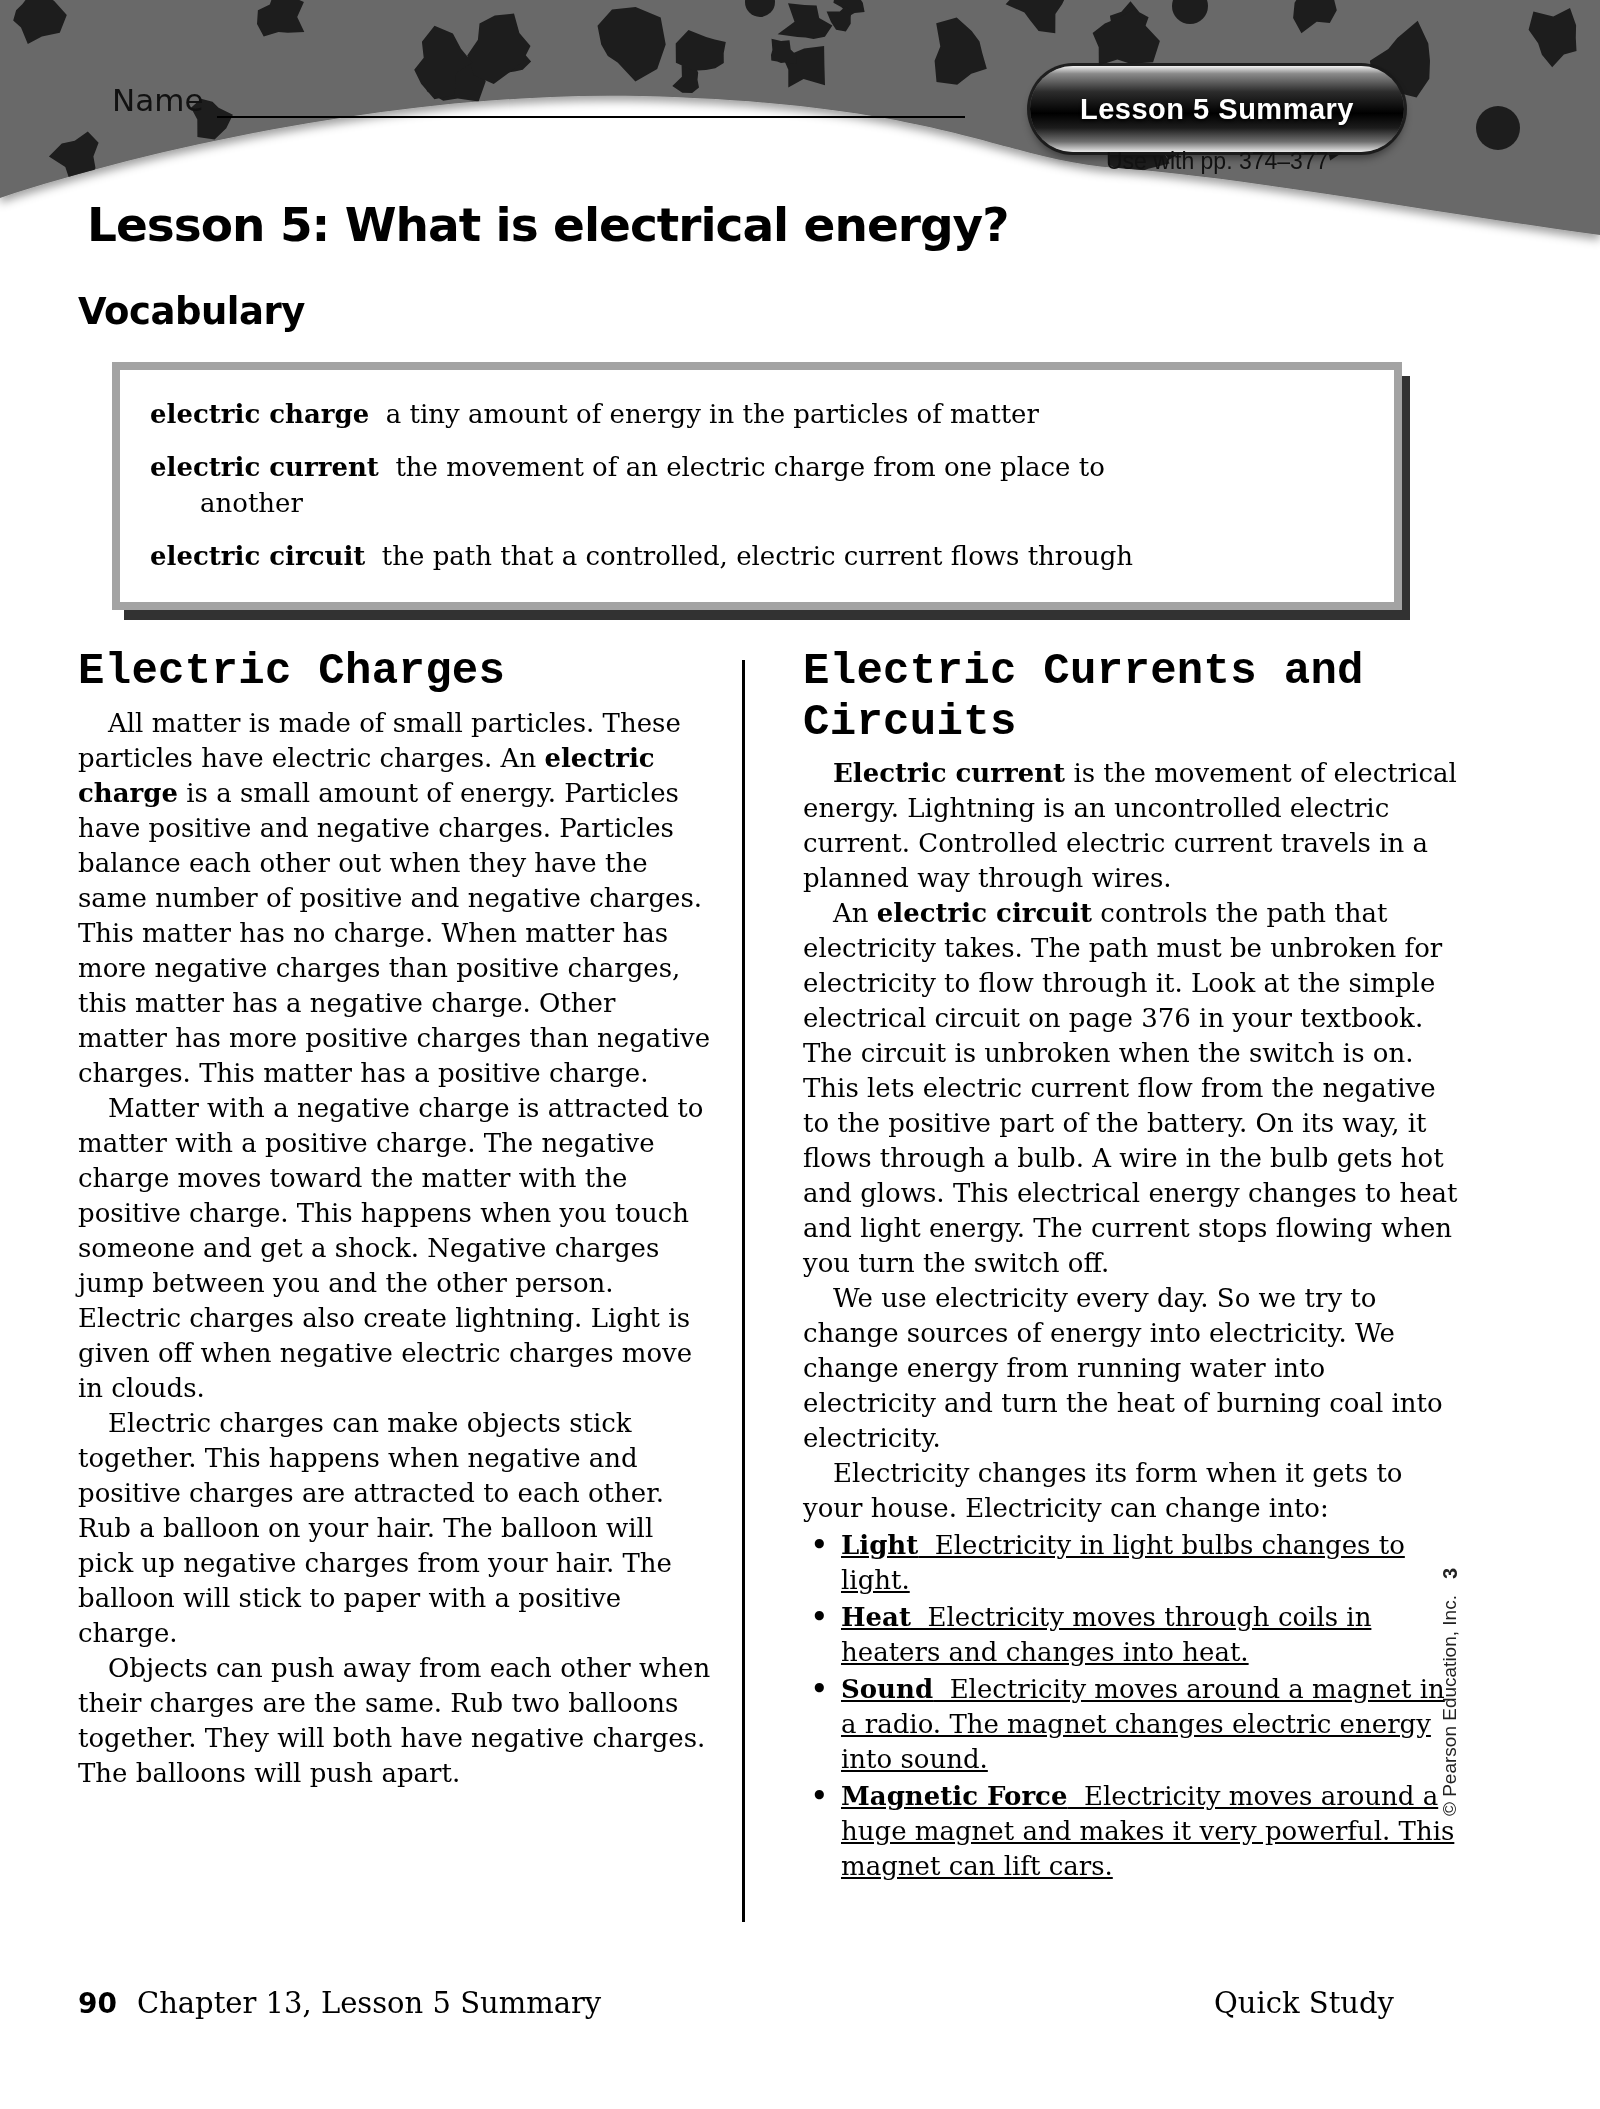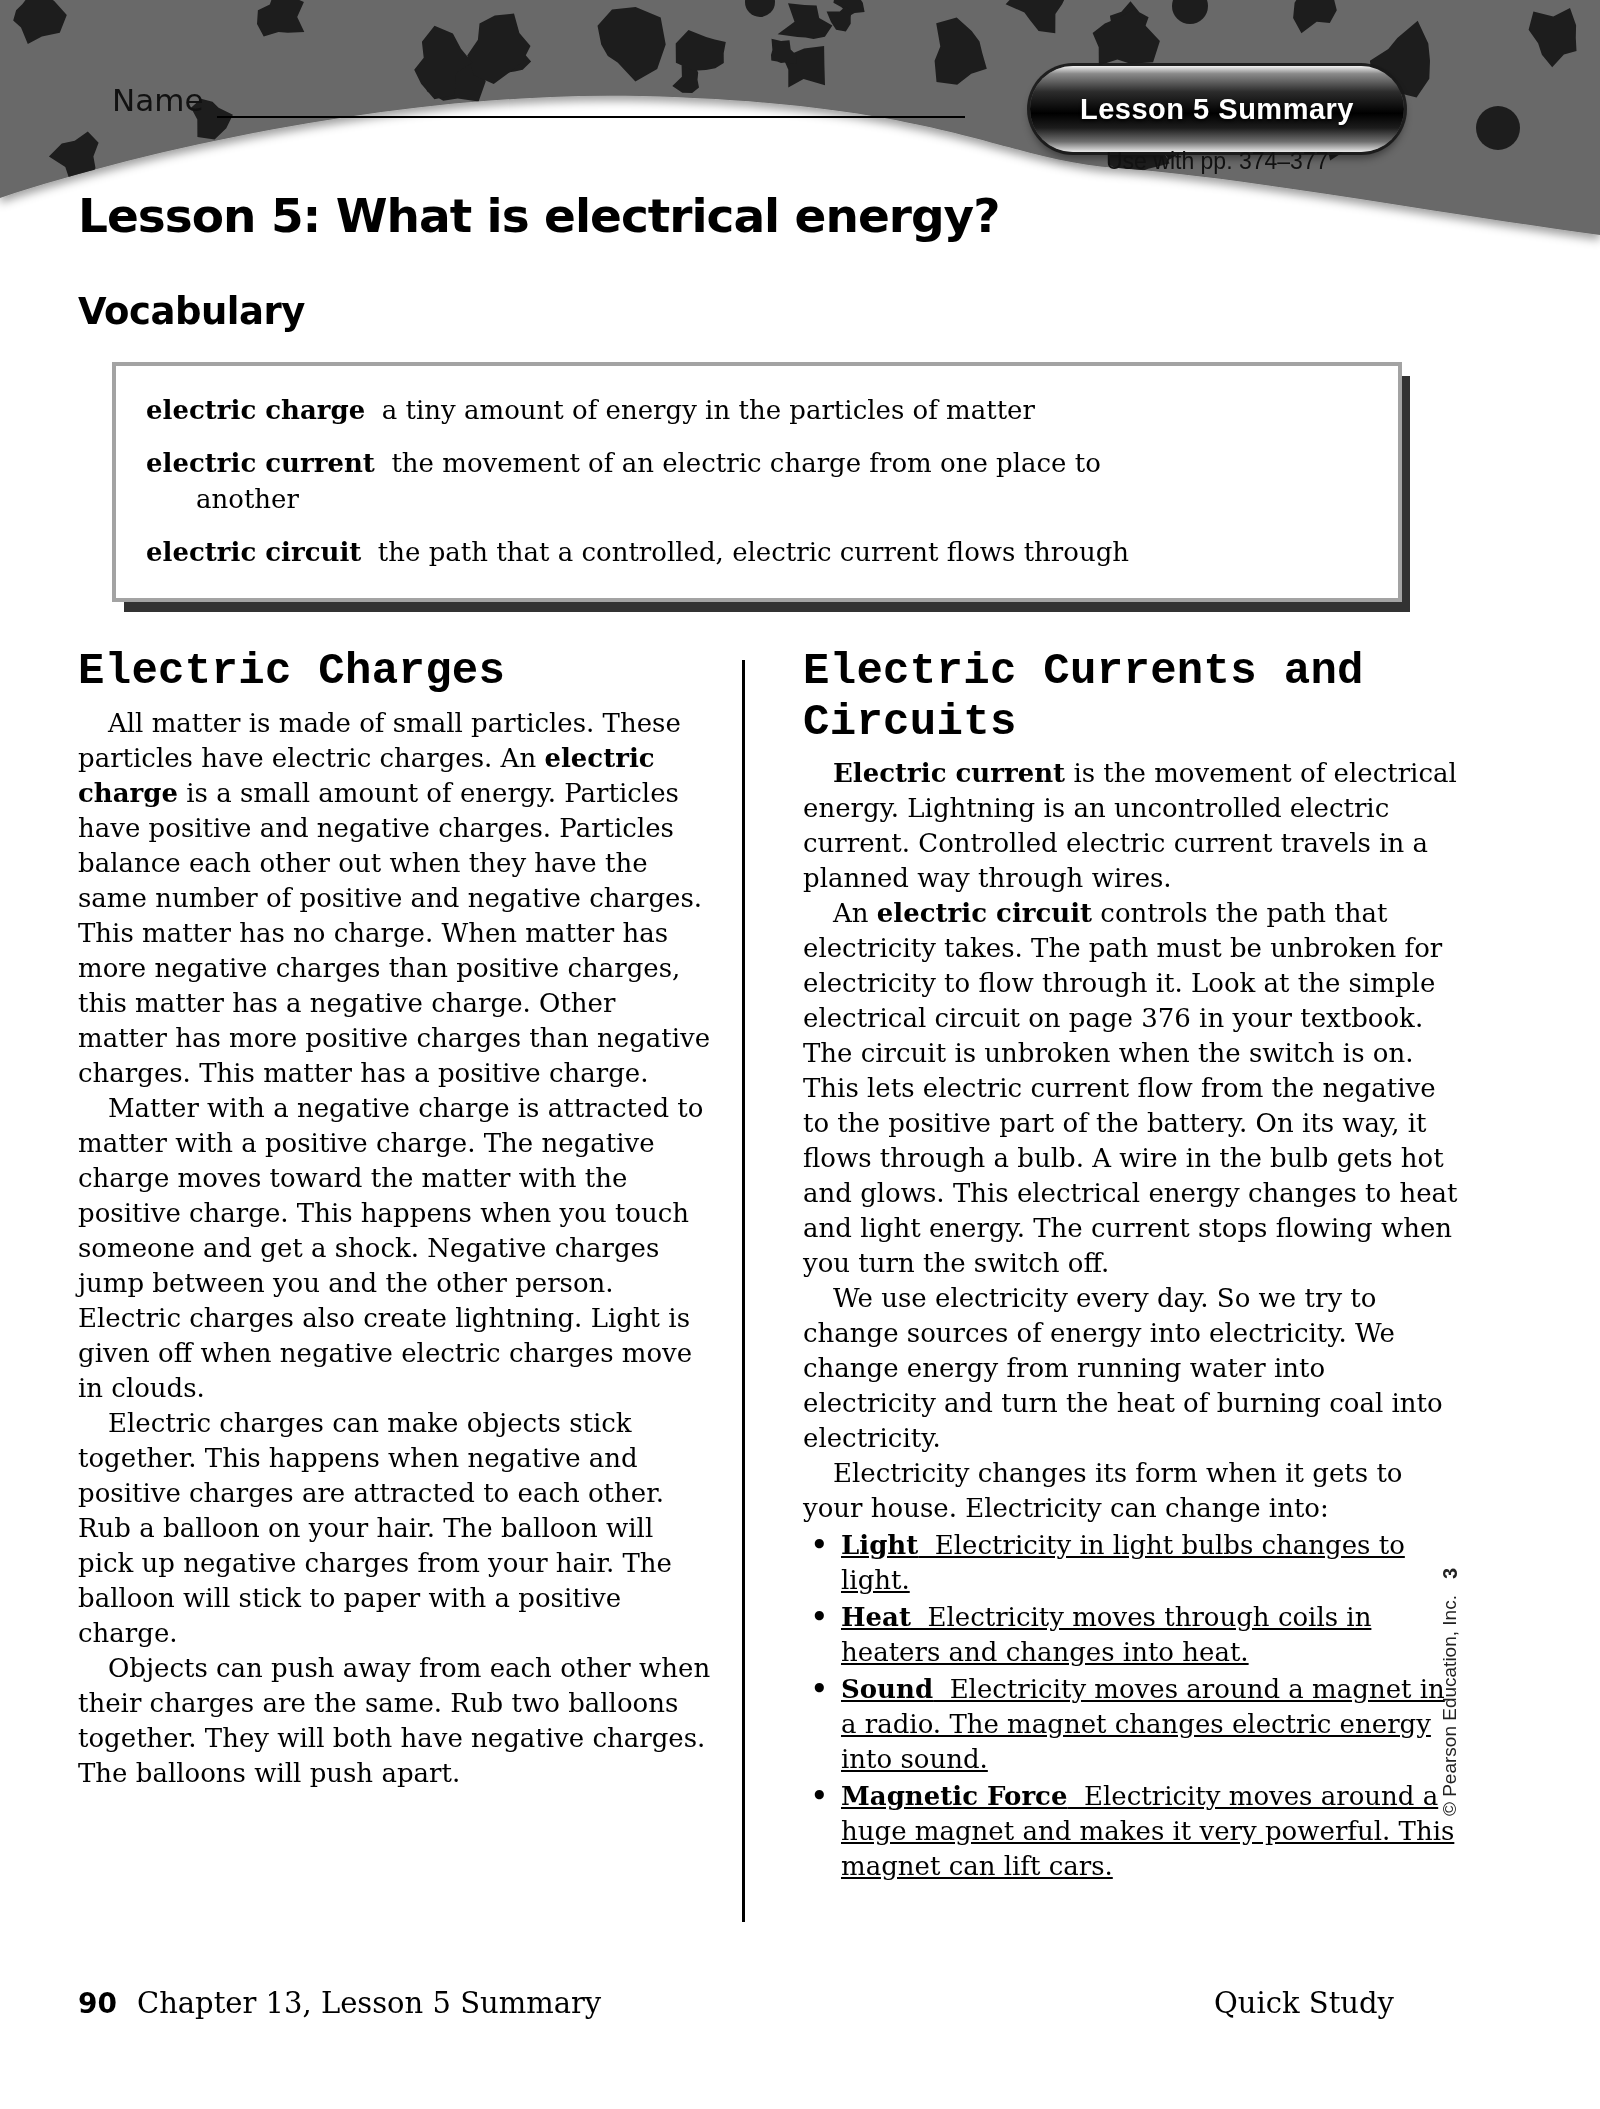--- a/index.html
+++ b/index.html
@@ -19,28 +19,28 @@
   .badge{position:absolute;left:1030px;top:66px;width:374px;height:86px;border-radius:44px;
     background:linear-gradient(180deg,#f2f2f2 0%,#8a8a8a 9%,#2c2c2c 30%,#000 55%,#1c1c1c 72%,#6f6f6f 88%,#e9e9e9 100%);
     box-shadow:0 0 0 3px rgba(25,25,25,.92),0 6px 9px rgba(0,0,0,.45);
     display:flex;align-items:center;justify-content:center;}
   .badge span{font-family:"Liberation Sans",sans-serif;font-weight:bold;font-size:29px;color:#fff;
     text-shadow:0 2px 3px rgba(0,0,0,.65);letter-spacing:.5px;}
 
   .use-with{position:absolute;left:1106px;top:148px;font-family:"Liberation Sans",sans-serif;font-size:23px;color:#111;}
 
   
-  .title{position:absolute;left:78px;top:188px;margin:0;font-family:"DejaVu Sans",sans-serif;
+  .title{position:absolute;left:78px;top:188px;margin:9px;font-family:"DejaVu Sans",sans-serif;
     font-weight:bold;font-size:47px;letter-spacing:-1px;color:#000;}
   .vocab-heading{position:absolute;left:78px;top:290px;margin:0;font-family:"DejaVu Sans",sans-serif;
     font-weight:bold;font-size:37px;letter-spacing:-.5px;}
 
   
   .vocab-box{position:absolute;left:112px;top:362px;width:1290px;box-sizing:border-box;
-    border:4px solid #a3a3a3;background:#fff;box-shadow:10px 12px 0 -2px #323232;
+    border:8px solid #a3a3a3;background:#fff;box-shadow:10px 12px 0 -2px #323232;
     padding:26px 30px 28px 30px;}
   .vocab-entry{font-size:26px;line-height:36px;margin:0 0 17px 0;padding-left:50px;text-indent:-50px;}
   .vocab-entry:last-child{margin-bottom:0;}
   .vocab-entry strong{font-weight:bold;}
 
   
   .col{position:absolute;top:646px;}
   .col-left{left:78px;width:634px;}
   .col-right{left:768px;width:656px;margin-left:35px;}
   .col h3{margin:0 0 9px 0;font-family:Liberation Mono, monospace;font-weight:bold;font-size:44px;line-height:1.15;letter-spacing:.3px;}

